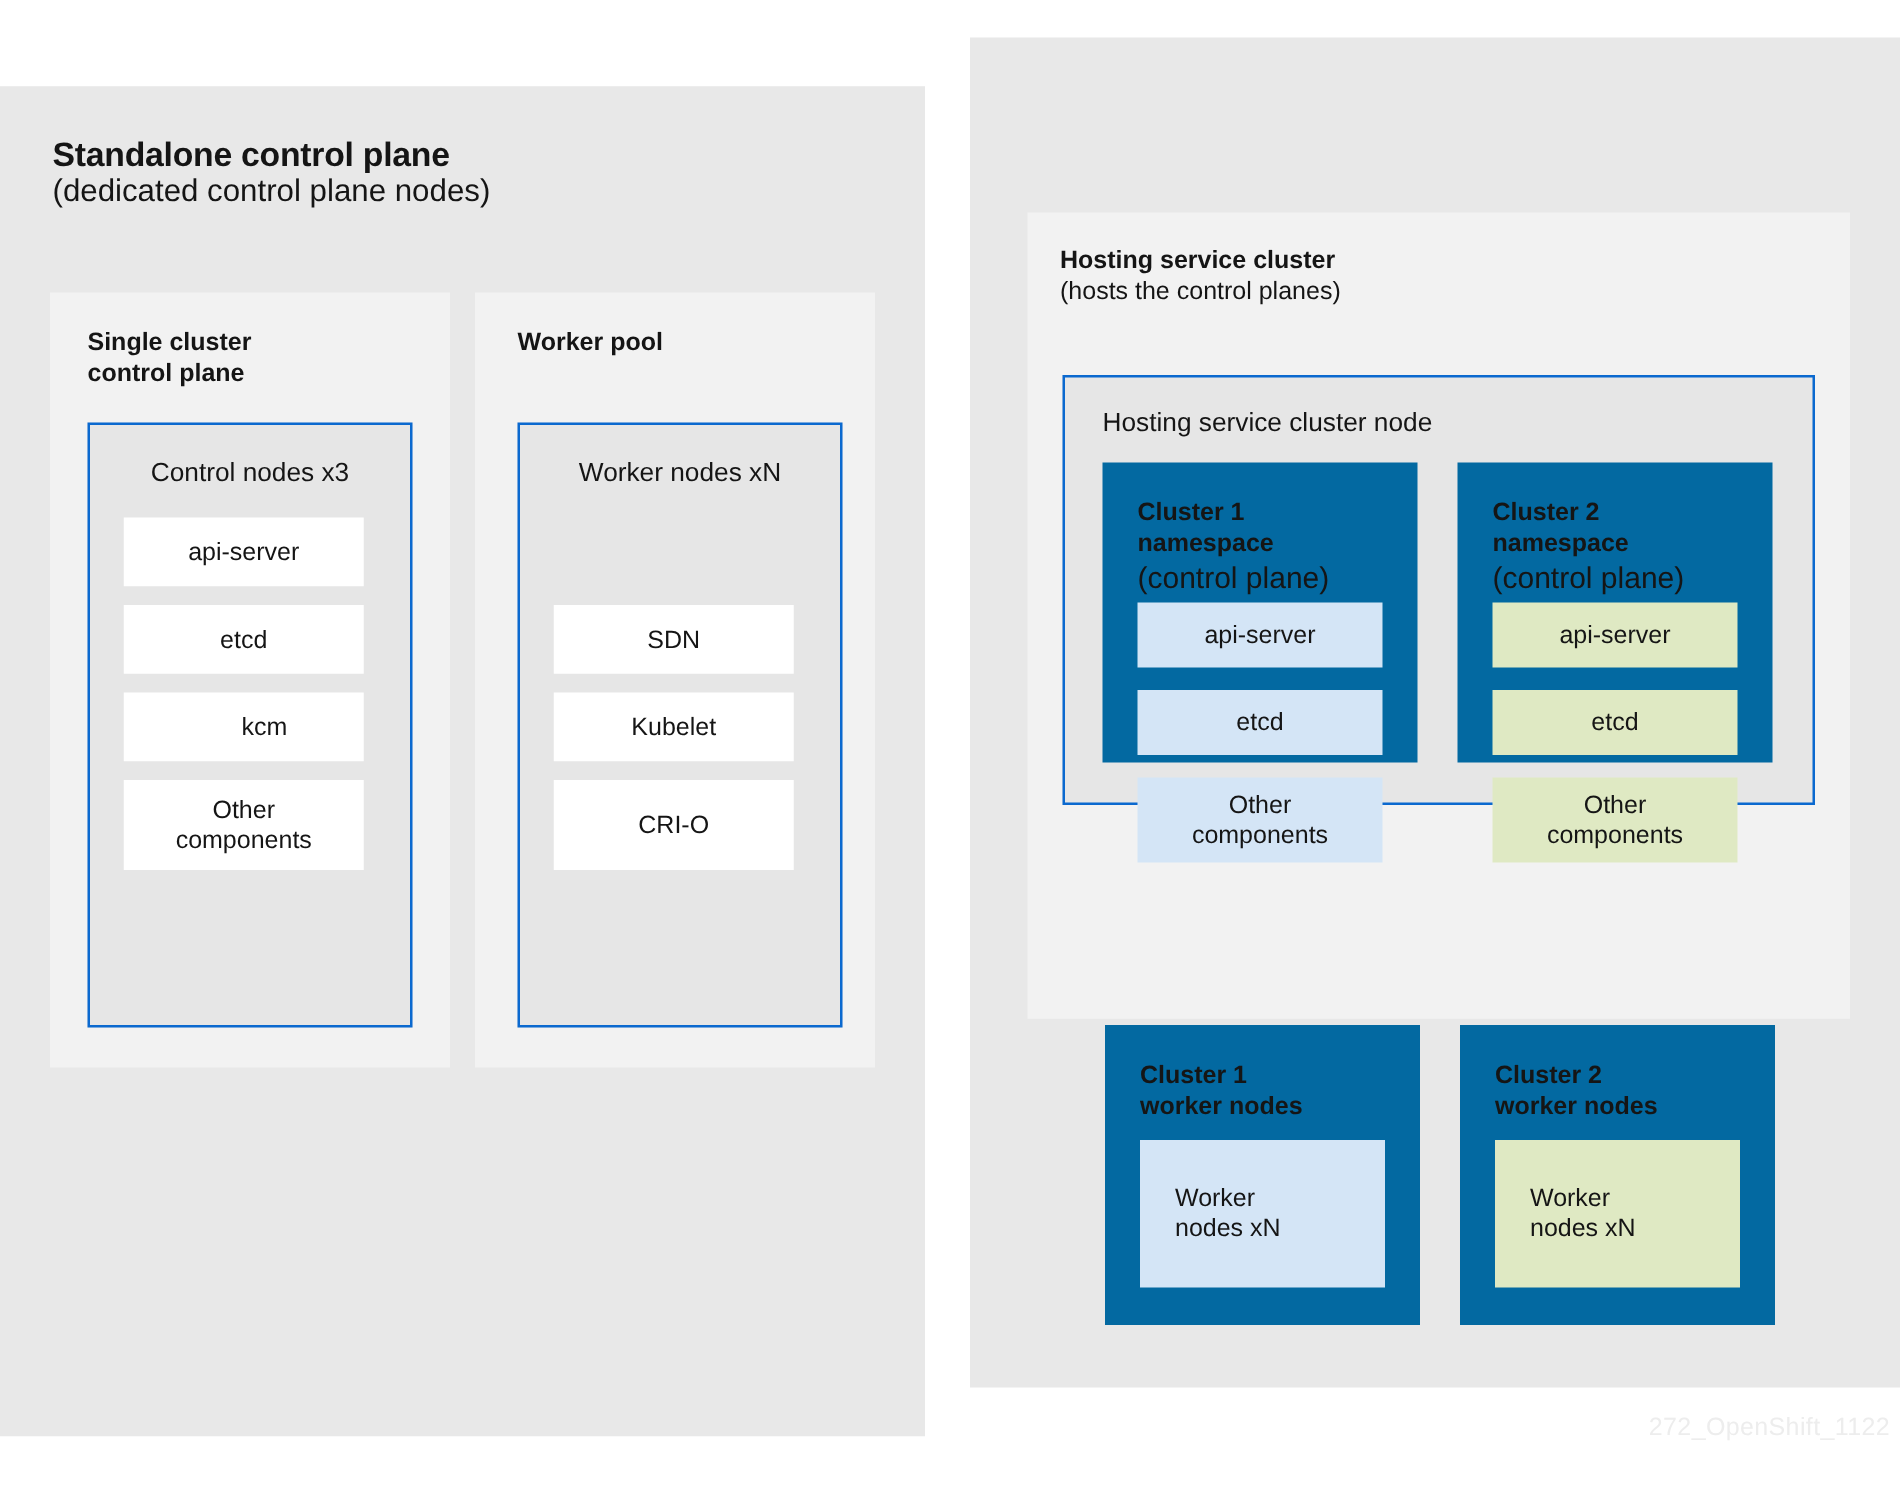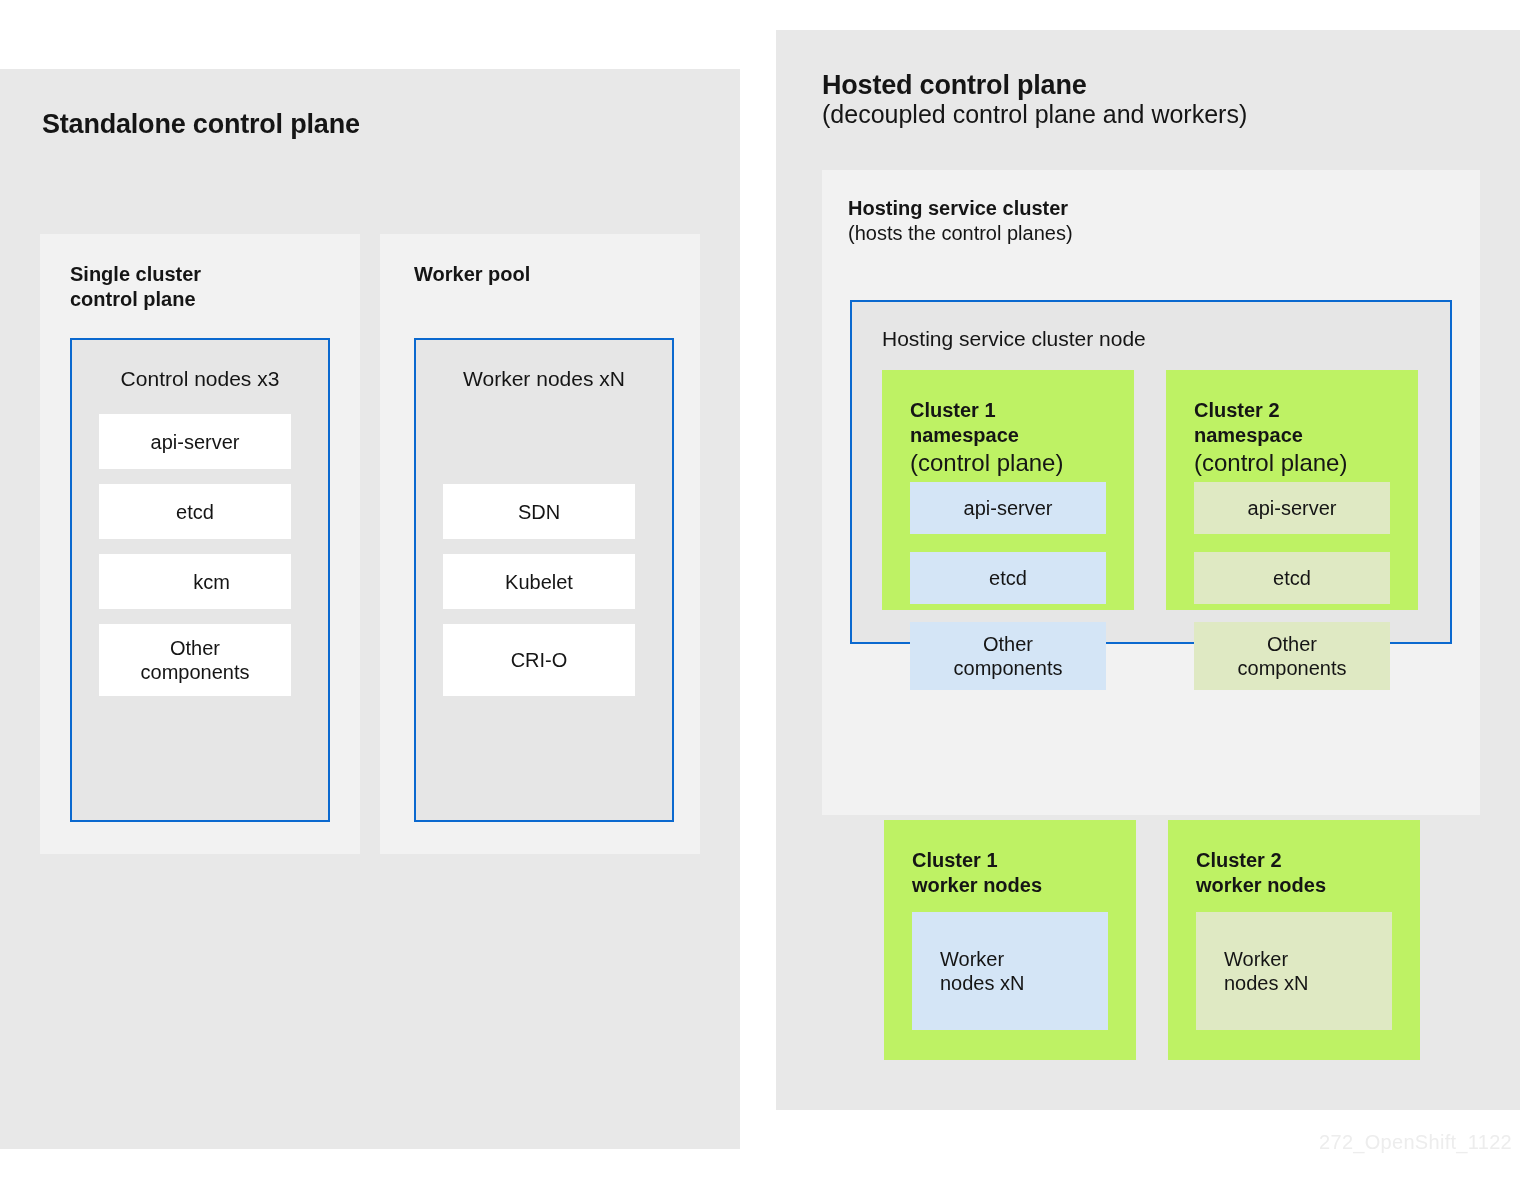--- a/index.html
+++ b/index.html
@@ -113,21 +113,21 @@
 
   .chip.leftpad {
     justify-content: flex-start;
     text-align: left;
     padding-left: 28px;
   }
 
   
   .whitecard {
     position: absolute;
-    background: #bef264;
+    background: #0369a1;
   }
   .whitecard-title {
     position: absolute;
     font-size: 20px;
     font-weight: bold;
     line-height: 1.25;
     white-space: pre-line;
   }
   .whitecard-sub {
     position: absolute;
@@ -149,20 +149,21 @@
   }
 </style>
 </head>
 <body>
 
 <div class="diagram">
 
   <div class="panel left">
 
     <div class="panel-title">Standalone control plane</div>
+    <div class="panel-subtitle">(dedicated control plane nodes)</div>
 
     <div class="card" style="left:40px; top:165px; width:320px; height:620px;">
 
       <div class="card-title" style="left:30px; top:28px;">Single cluster
 control plane</div>
 
       <div class="nodebox" style="left:30px; top:104px; width:260px; height:484px;">
 
         <div class="nodebox-label" style="top:26px;">Control nodes  x3</div>
 
@@ -184,22 +185,20 @@
 
         <div class="chip white" style="left:27px; top:144px; width:192px; height:55px;">SDN</div>
         <div class="chip white" style="left:27px; top:214px; width:192px; height:55px;">Kubelet</div>
         <div class="chip white" style="left:27px; top:284px; width:192px; height:72px;">CRI-O</div>
       </div>
     </div>
   </div>
 
   <div class="panel right">
 
-    <div class="panel-title">Hosted control plane</div>
-    <div class="panel-subtitle">(decoupled control plane and workers)</div>
 
     <div class="card" style="left:46px; top:140px; width:658px; height:645px;">
 
       <div class="card-title" style="left:26px; top:26px;">Hosting service cluster</div>
       <div class="card-subtitle" style="left:26px; top:51px;">(hosts the control planes)</div>
 
       <div class="nodebox" style="left:28px; top:130px; width:602px; height:344px;">
 
         <div class="nodebox-label leftal" style="top:24px;">Hosting service cluster node</div>
 

